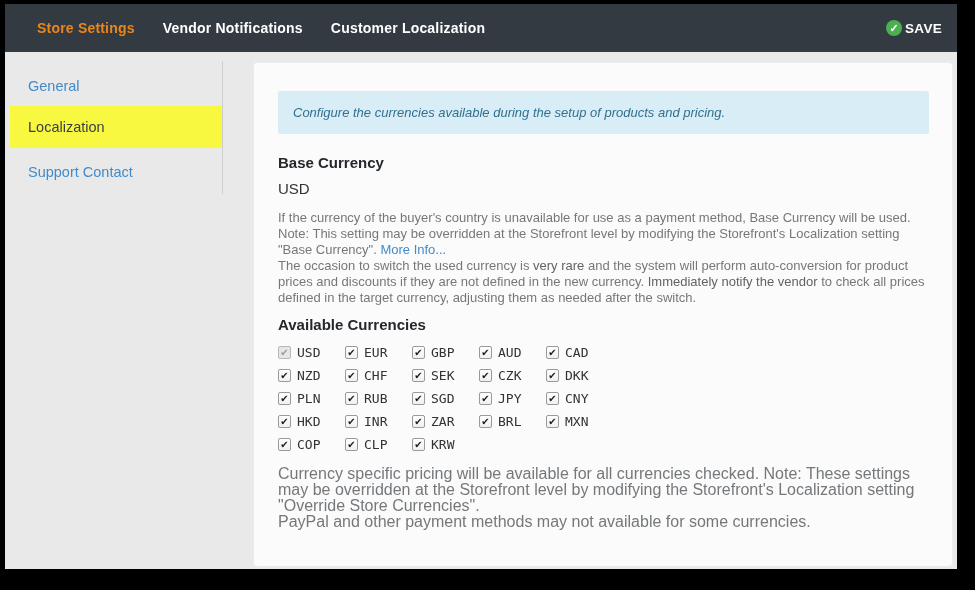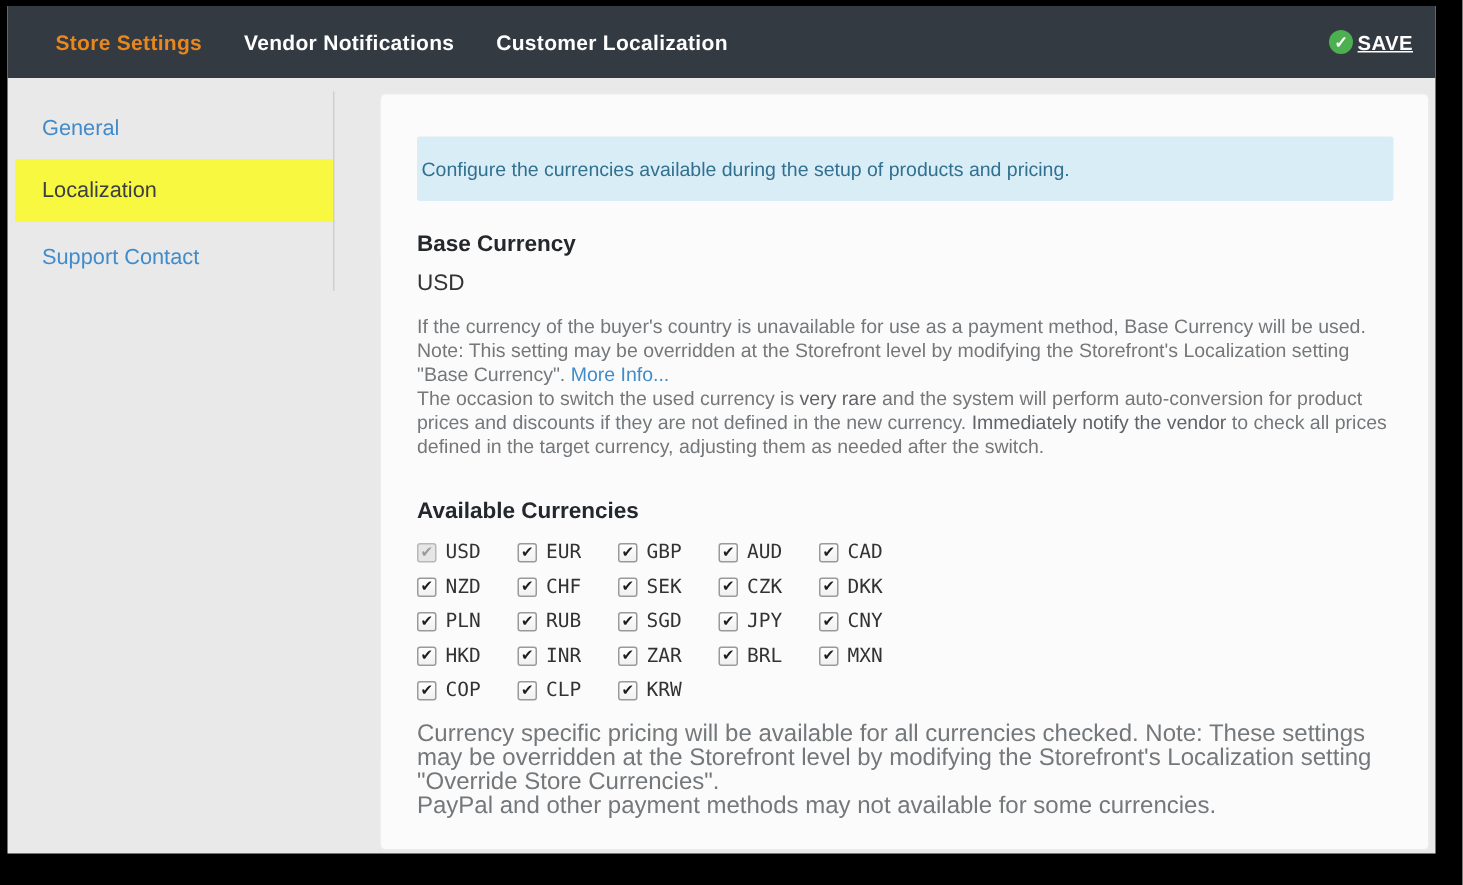--- a/index.html
+++ b/index.html
@@ -33,21 +33,21 @@
     position:absolute; right:15px; top:0; height:48px;
     display:flex; align-items:center; cursor:pointer;
   }
   .save-icon {
     width:16px; height:16px; border-radius:50%;
     background:var(--save_green, #4caf50);
     color:#fff; font-size:11px; font-weight:bold;
     display:flex; align-items:center; justify-content:center;
     margin-right:3px;
   }
-  .save-label { color:#fff; font-size:13.5px; font-weight:600; letter-spacing:.3px;text-decoration:underline; }
+  .save-label { color:#fff; font-size:13.5px; font-weight:600; letter-spacing:.3px; }
   
   .sidebar { position:absolute; left:0; top:48px; width:218px; bottom:0; }
   .sidebar-divider {
     position:absolute; left:217px; top:9px; width:1px; height:133px;
     background:#cfcfcf;
   }
   .side-item {
     position:absolute; left:5px; width:212px;
     display:flex; align-items:center;
     padding-left:18px; box-sizing:border-box;
@@ -68,41 +68,42 @@
     background:var(--panel_bg, #fbfbfb);
     border:1px solid #ececec;
     border-radius:4px;
     box-sizing:border-box;
     padding:28px 23px 0 24px;
   }
   .info-banner {
     background:var(--banner_bg, #d9edf7);
     color:var(--banner_text, #31708f);
     height:43px; display:flex; align-items:center;
-    padding-left:3px; font-size:13px;
+    padding-left:15px; font-size:13px;
     border-radius:2px;
+    font-style:italic;
   }
   .section-heading {
     margin:21px 0 0 0;
     font-size:15px; font-weight:bold; color:#24272b;
     line-height:16px;
   }
   .base-value {
     margin-top:10px; font-size:15px; color:#333; line-height:16px;
   }
   .desc {
     margin-top:13px;
     font-size:13px; line-height:16px;
     color:var(--text_gray, #75787b);
     width:653px;
   }
   .desc b { color:#5f6putted264; }
   .desc b, .note b { font-weight:normal; color:#606367; }
   .link { color:var(--link_blue, #428bca); cursor:pointer; }
-  .avail-heading { margin-top:27px; }
+  .avail-heading { margin-top:11px; }
   .currency-grid {
     margin-top:12px;
     display:grid;
     grid-template-columns:repeat(5, 67px);
     grid-auto-rows:15px;
     row-gap:8px;
   }
   .cur {
     display:flex; align-items:center; cursor:pointer;
   }

